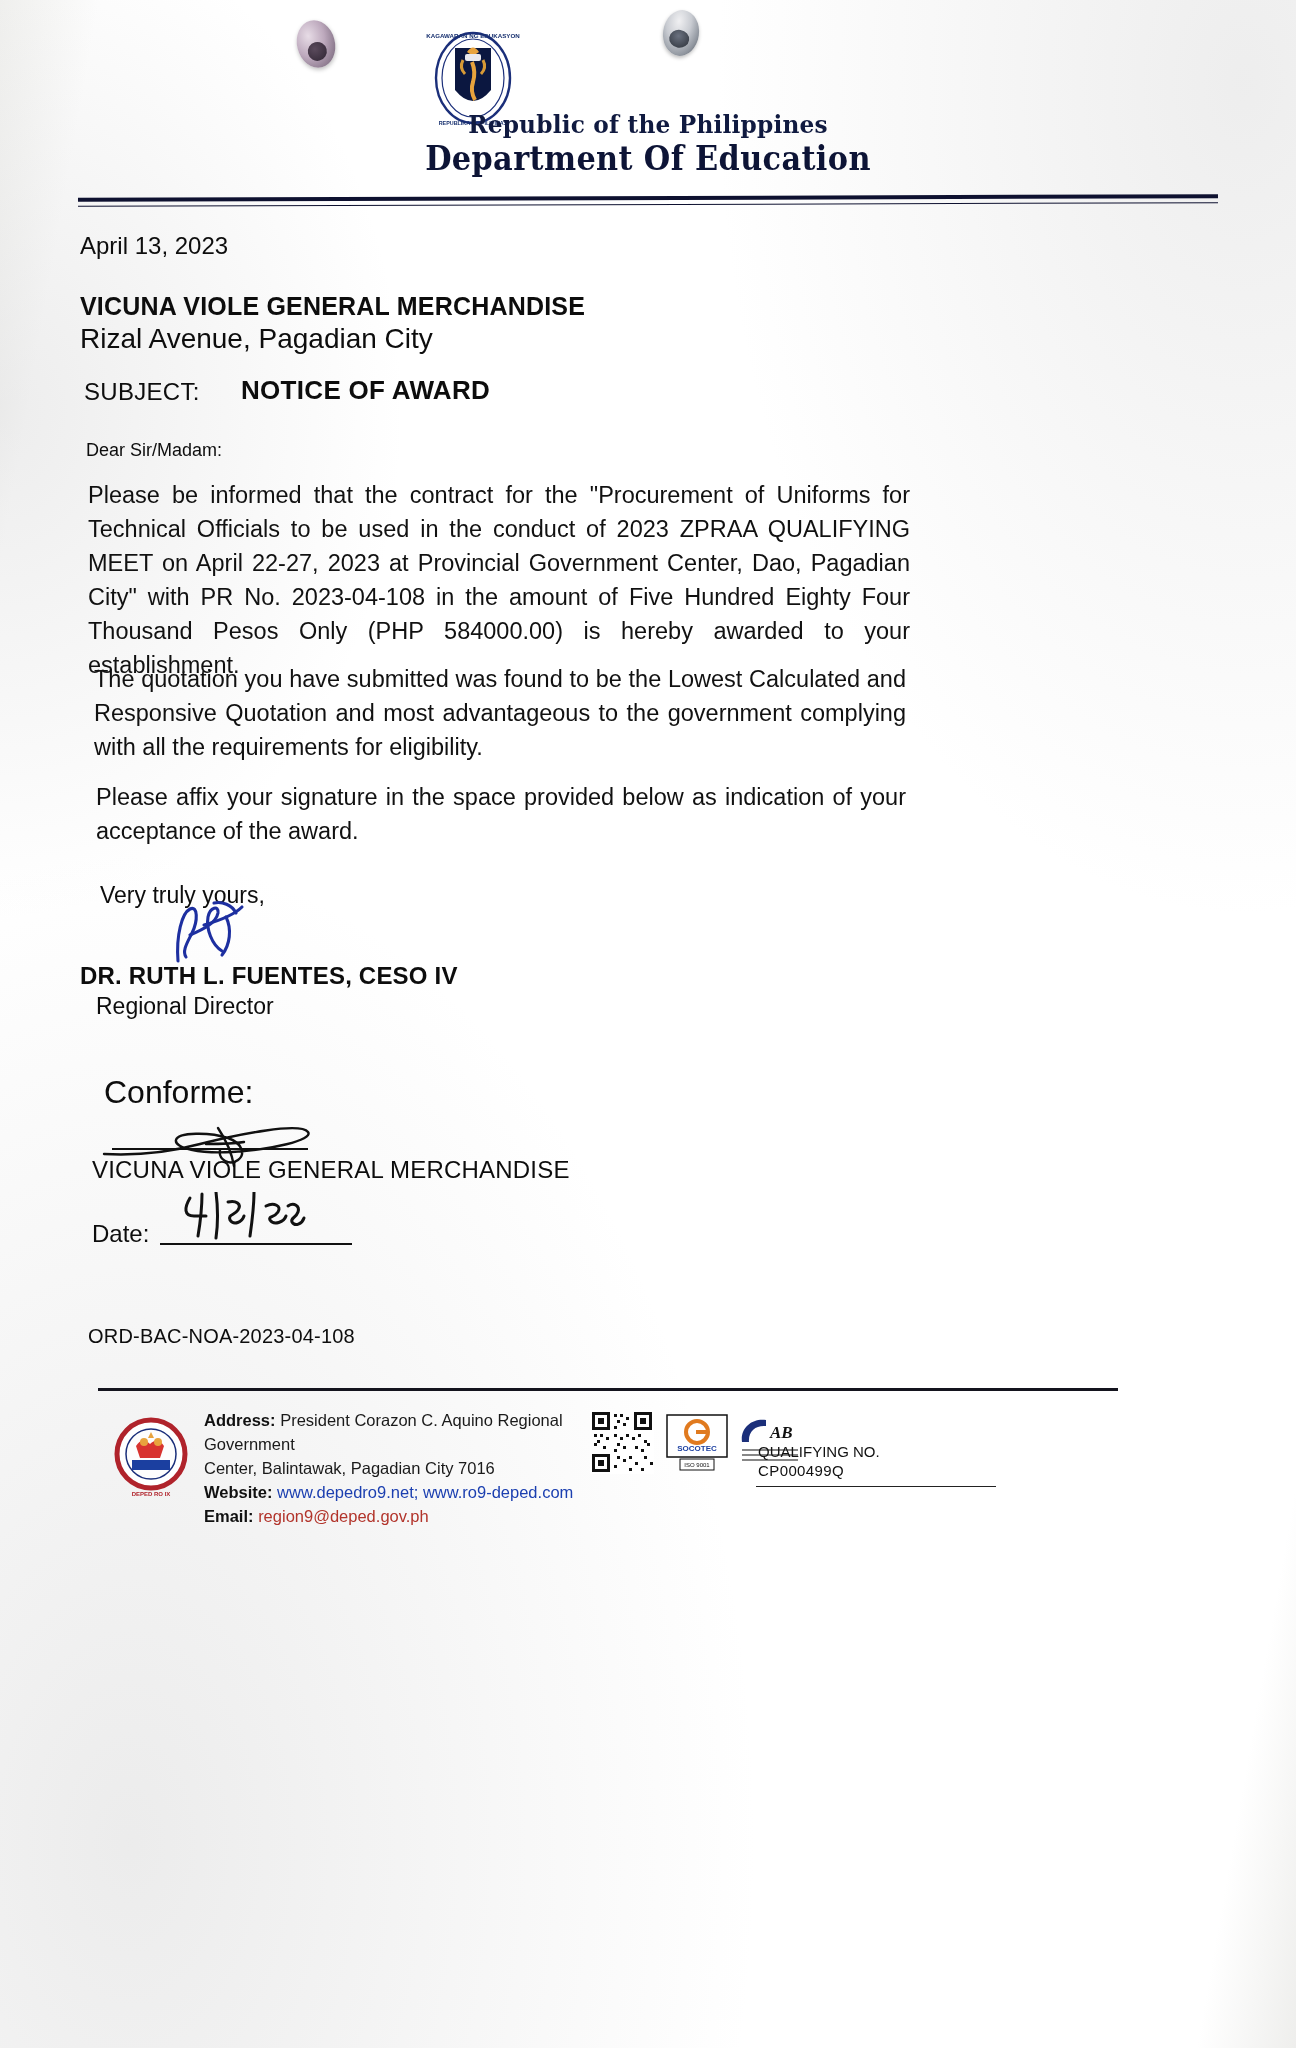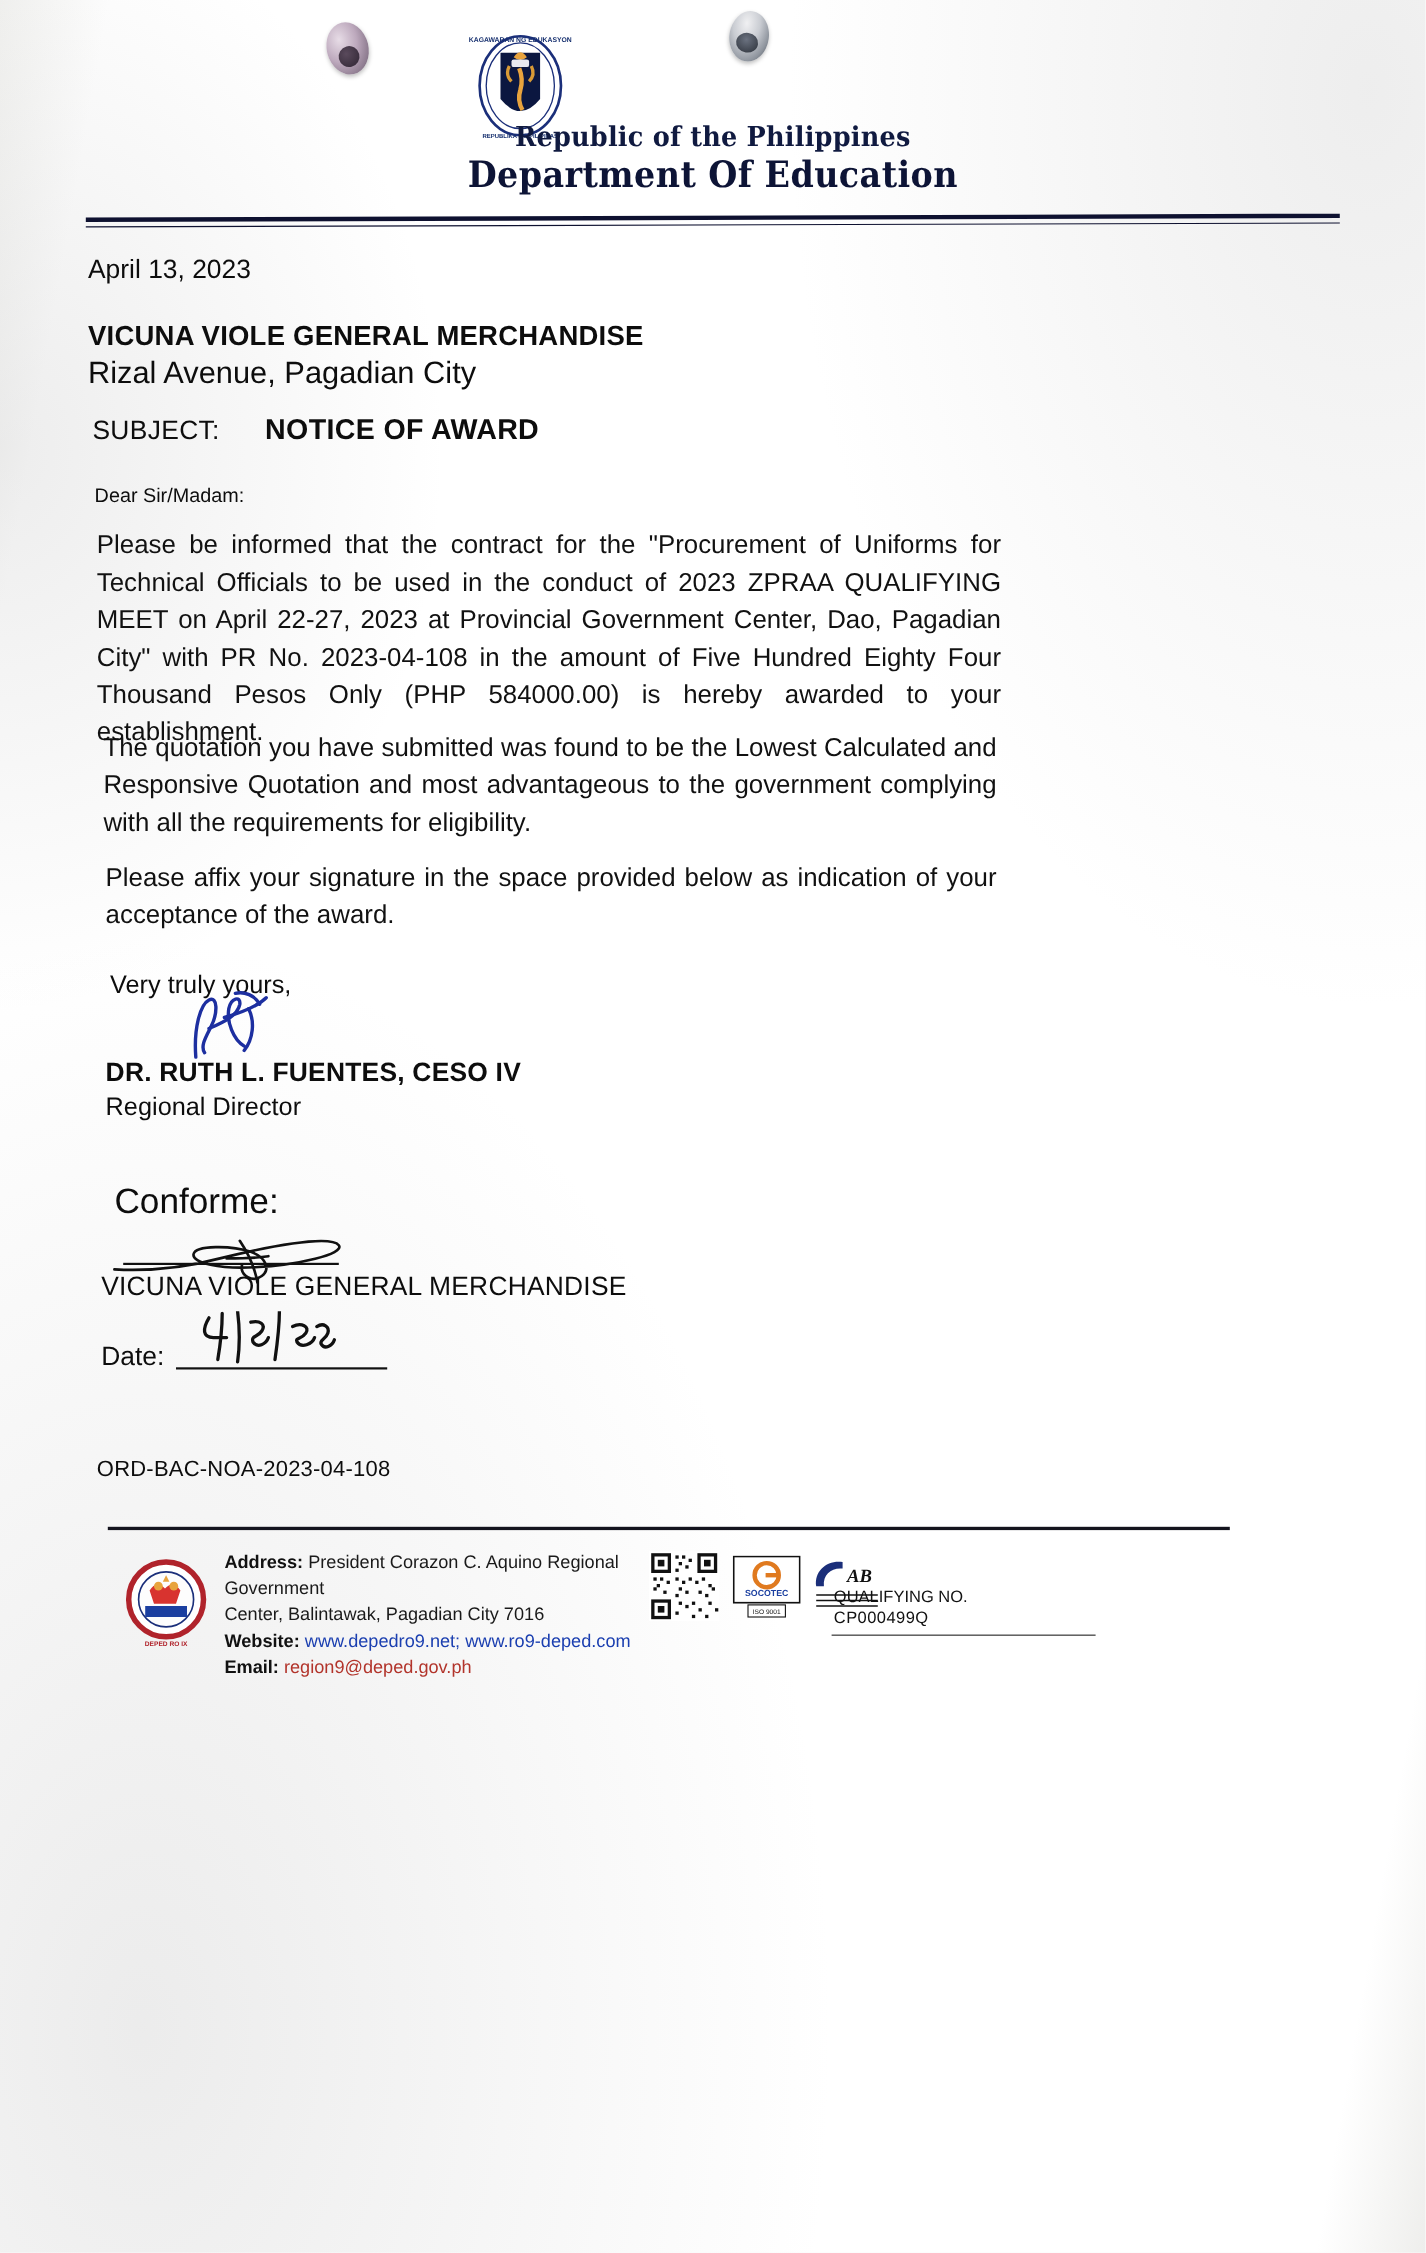--- a/index.html
+++ b/index.html
@@ -104,21 +104,21 @@
     font-size:23.5px;
     line-height:34px;
     text-align:justify;
     color:#111;
   }
   .para1{left:88px;top:478px;width:822px;text-indent:0;}
   .para2{left:94px;top:662px;width:812px;}
   .para3{left:96px;top:780px;width:810px;}
 
   .vty{left:100px;top:882px;font-size:23px;}
-  .signer{left:96px;top:962px;font-size:24px;font-weight:700;letter-spacing:.2px;}
+  .signer{left:80px;top:962px;font-size:24px;font-weight:700;letter-spacing:.2px;}
   .signer-title{left:96px;top:993px;font-size:23px;}
 
   .conforme{left:104px;top:1074px;font-size:32px;}
   .conf-line{position:absolute;left:112px;top:1148px;width:196px;border-top:2px solid #111;}
   .conf-vendor{left:92px;top:1156px;font-size:24px;letter-spacing:.2px;}
   .date-label{left:92px;top:1220px;font-size:24px;}
   .date-line{position:absolute;left:160px;top:1243px;width:192px;border-top:2px solid #111;}
   .ref{left:88px;top:1325px;font-size:20px;letter-spacing:.2px;}
 
   

